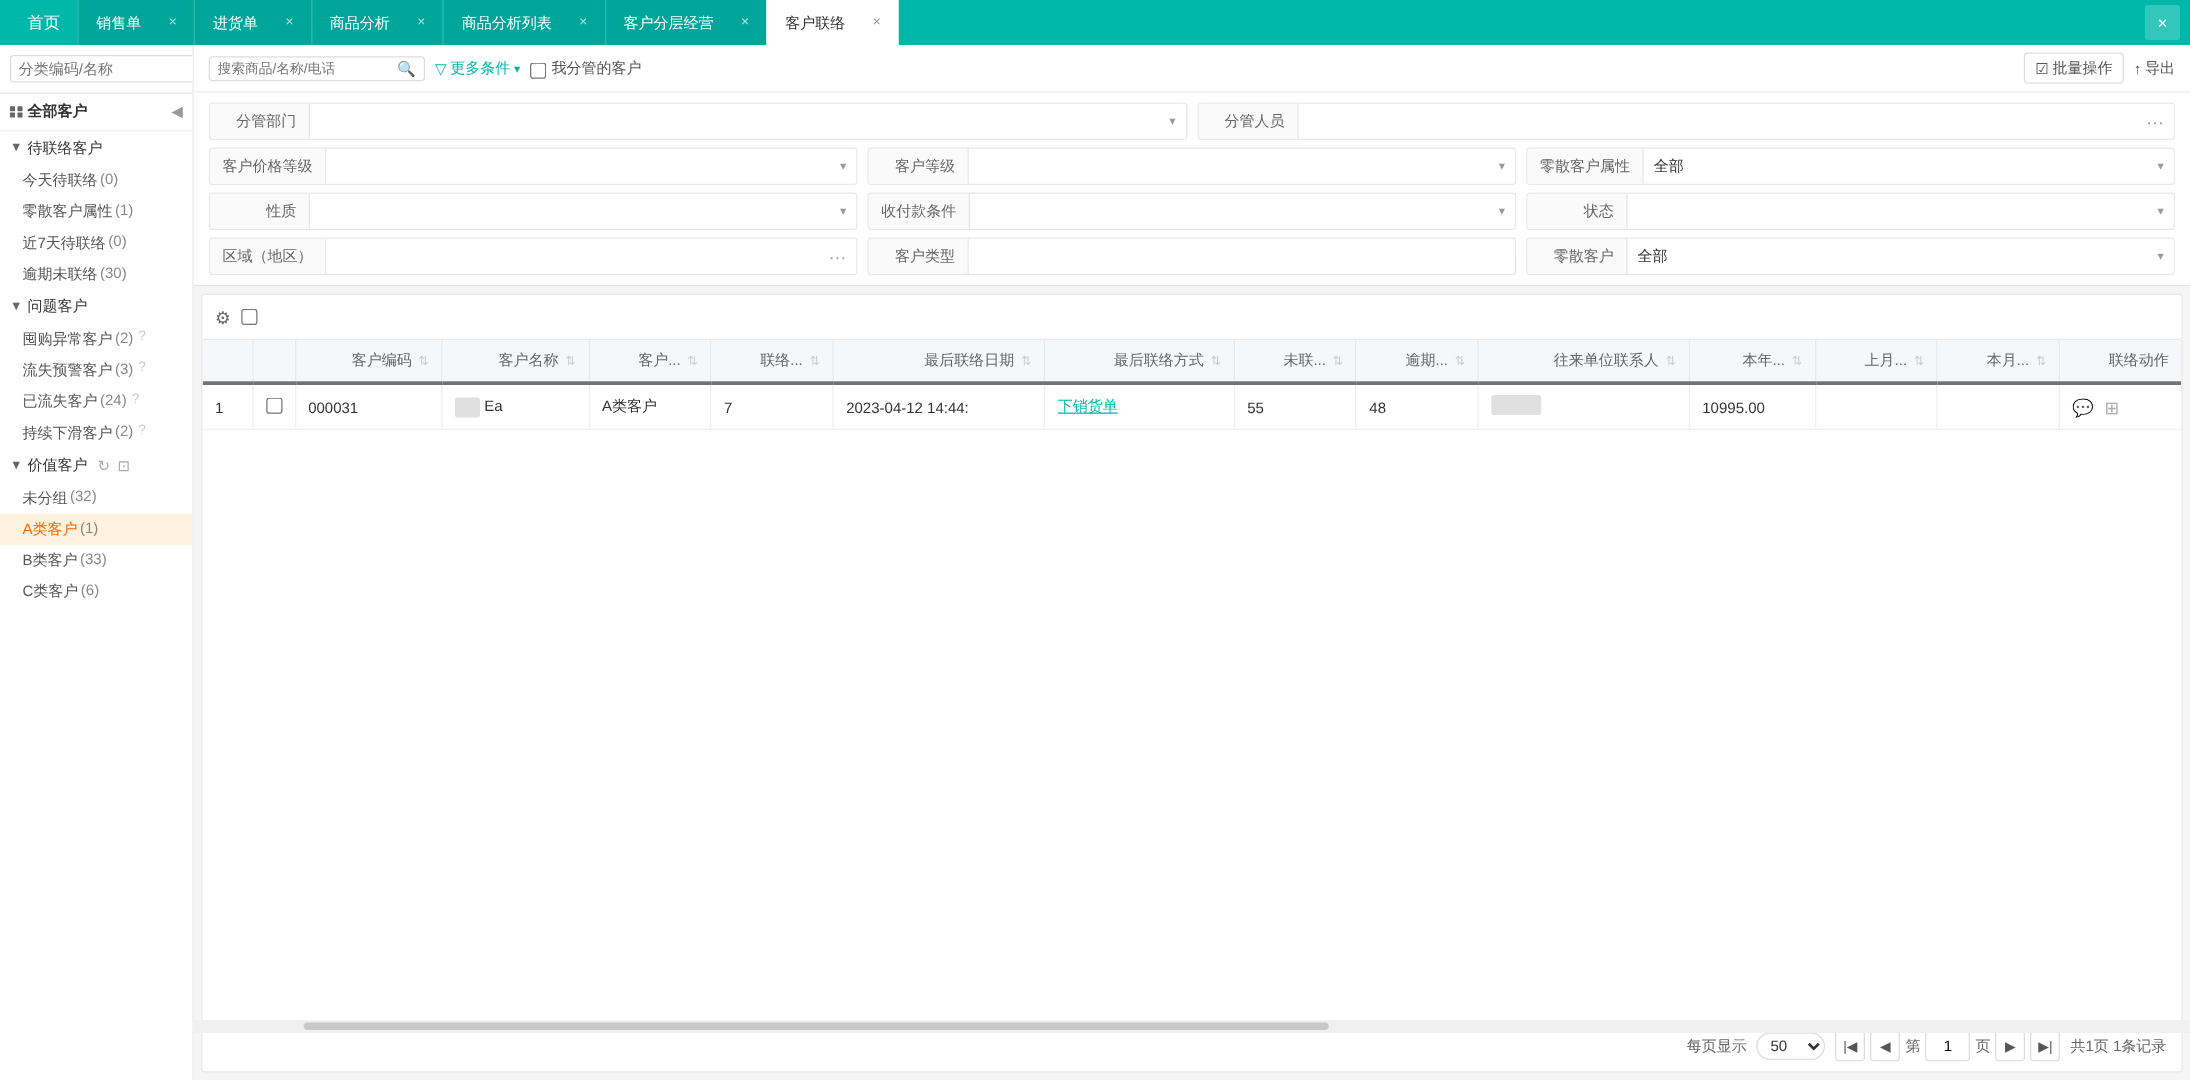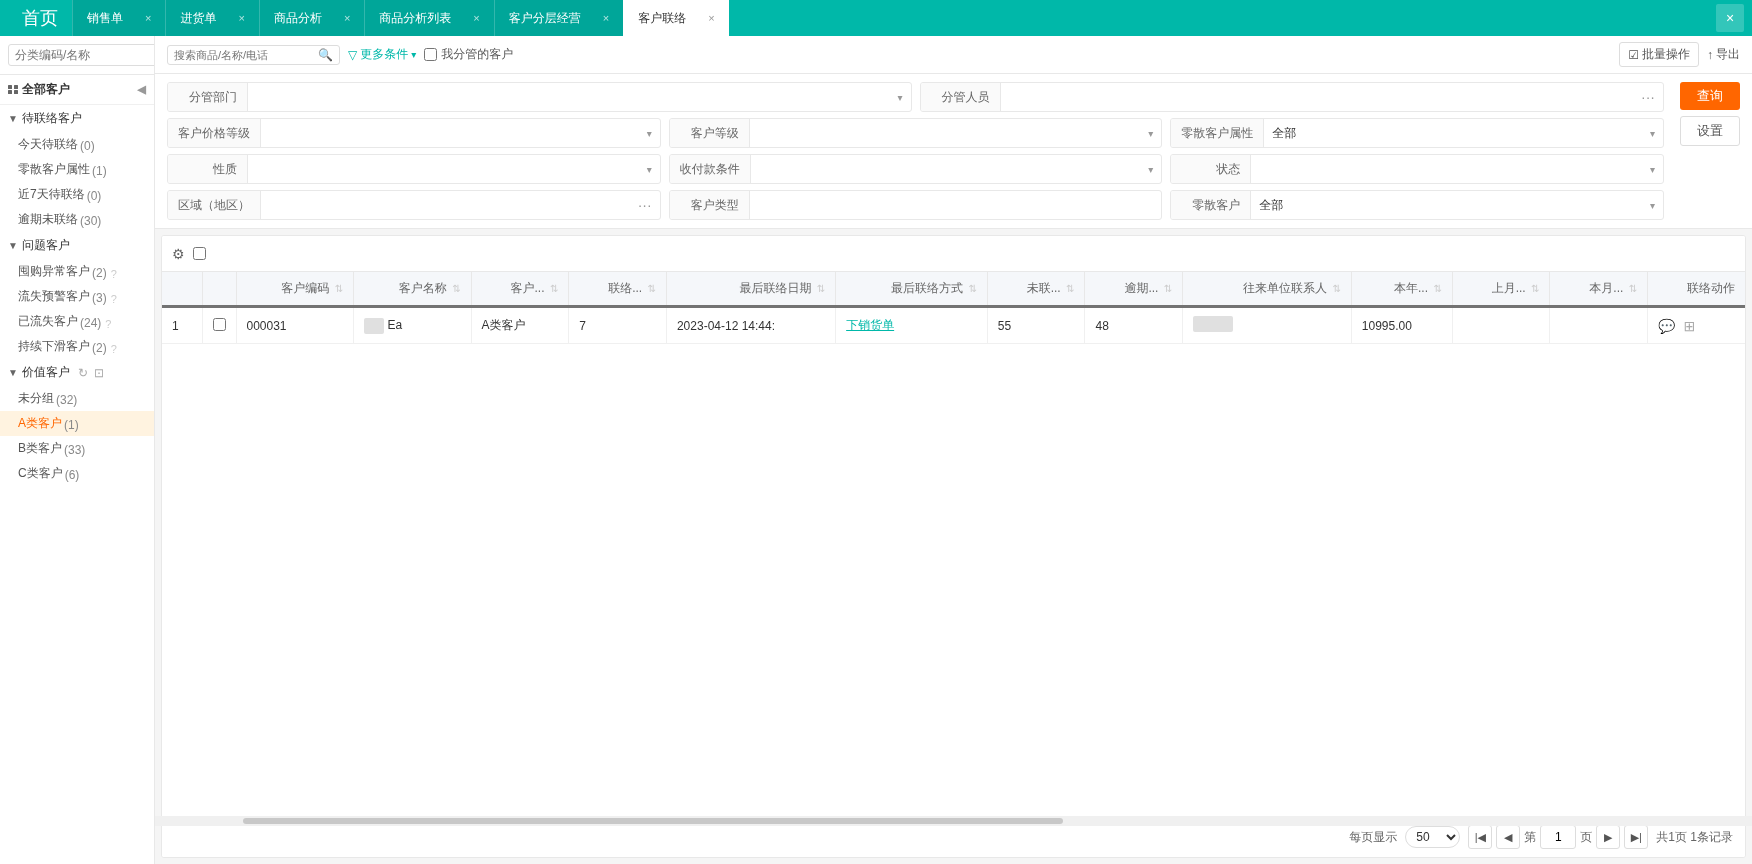--- a/index.html
+++ b/index.html
@@ -6,21 +6,21 @@
     body { background: #f0f2f5; width: 1752px; height: 864px; overflow: hidden; }
 
     
     .top-nav {
       display: flex; align-items: center;
       background: #00b8a9; height: 36px; padding: 0 8px;
       color: white; gap: 0;
     }
     .nav-home {
       padding: 0 14px; height: 36px; display: flex; align-items: center;
-      color: white; font-size: 18px; cursor: pointer;
+      color: white; font-size: 13px; cursor: pointer;
     }
     .nav-tab {
       padding: 0 14px; height: 36px; display: flex; align-items: center;
       background: #00a699; color: white; font-size: 13px; cursor: pointer;
       border-left: 1px solid rgba(255,255,255,0.2);
       position: relative; gap: 22px;
     }
     .nav-tab.active {
       background: white; color: #333;
     }
@@ -61,21 +61,21 @@
     .sidebar-collapse-btn { margin-left: auto; color: #999; cursor: pointer; font-size: 11px; }
     .sidebar-items { overflow-y: auto; flex: 1; }
     .sidebar-group { }
     .sidebar-group-header {
       display: flex; align-items: center; padding: 5px 8px;
       color: #333; font-size: 12px; cursor: pointer; gap: 4px;
     }
     .sidebar-group-header .arrow { font-size: 10px; color: #666; }
     .sidebar-item {
       padding: 4px 8px 4px 18px; color: #555; cursor: pointer;
-      font-size: 12px; display: flex; align-items: flex-end; gap: 2px;
+      font-size: 12px; display: flex; align-items: flex-start; gap: 2px;
     }
     .sidebar-item.active { background: #fff3e0; color: #ff6600; }
     .sidebar-item .count { color: #888; }
     .sidebar-item .icon-q { color: #ccc; font-size: 11px; margin-left: 2px; }
 
     
     .content-area {
       flex: 1; display: flex; flex-direction: column; background: #f5f5f5;
       overflow: hidden;
     }
@@ -93,21 +93,21 @@
     .filter-search-wrap input {
       border: none; outline: none; font-size: 11px; width: 140px; color: #999;
     }
     .filter-search-icon { color: #00b8a9; cursor: pointer; }
     .filter-more {
       display: flex; align-items: center; gap: 3px;
       color: #00b8a9; cursor: pointer; font-size: 12px;
     }
     .filter-funnel { font-size: 12px; }
     .filter-checkbox-wrap {
-      display: flex; align-items: center; gap: 4px; color: #555;
+      display: flex; align-items: flex-end; gap: 4px; color: #555;
     }
     .filter-spacer { flex: 1; }
     .filter-actions { display: flex; gap: 8px; align-items: center; }
     .btn-batch {
       display: flex; align-items: center; gap: 3px;
       color: #555; font-size: 12px; cursor: pointer;
       border: 1px solid #ddd; padding: 3px 8px; border-radius: 3px; background: white;
     }
     .btn-export {
       display: flex; align-items: center; gap: 3px;
@@ -457,24 +457,20 @@
               <input class="filter-input" type="text" style="">
             </div>
             <div class="filter-field">
               <span class="filter-label">零散客户</span>
               <span class="filter-field-value">全部</span>
               <span class="filter-select-arrow">▾</span>
             </div>
           </div>
         </div>
 
-        <div class="query-btn-group">
-          <button class="btn-query">查询</button>
-          <button class="btn-set">设置</button>
-        </div>
       </div>
     </div>
 
     <div class="action-bar">
       <div class="table-toolbar">
         <span class="gear-icon">⚙</span>
         <input type="checkbox" style="">
       </div>
 
       <div class="table-container">

